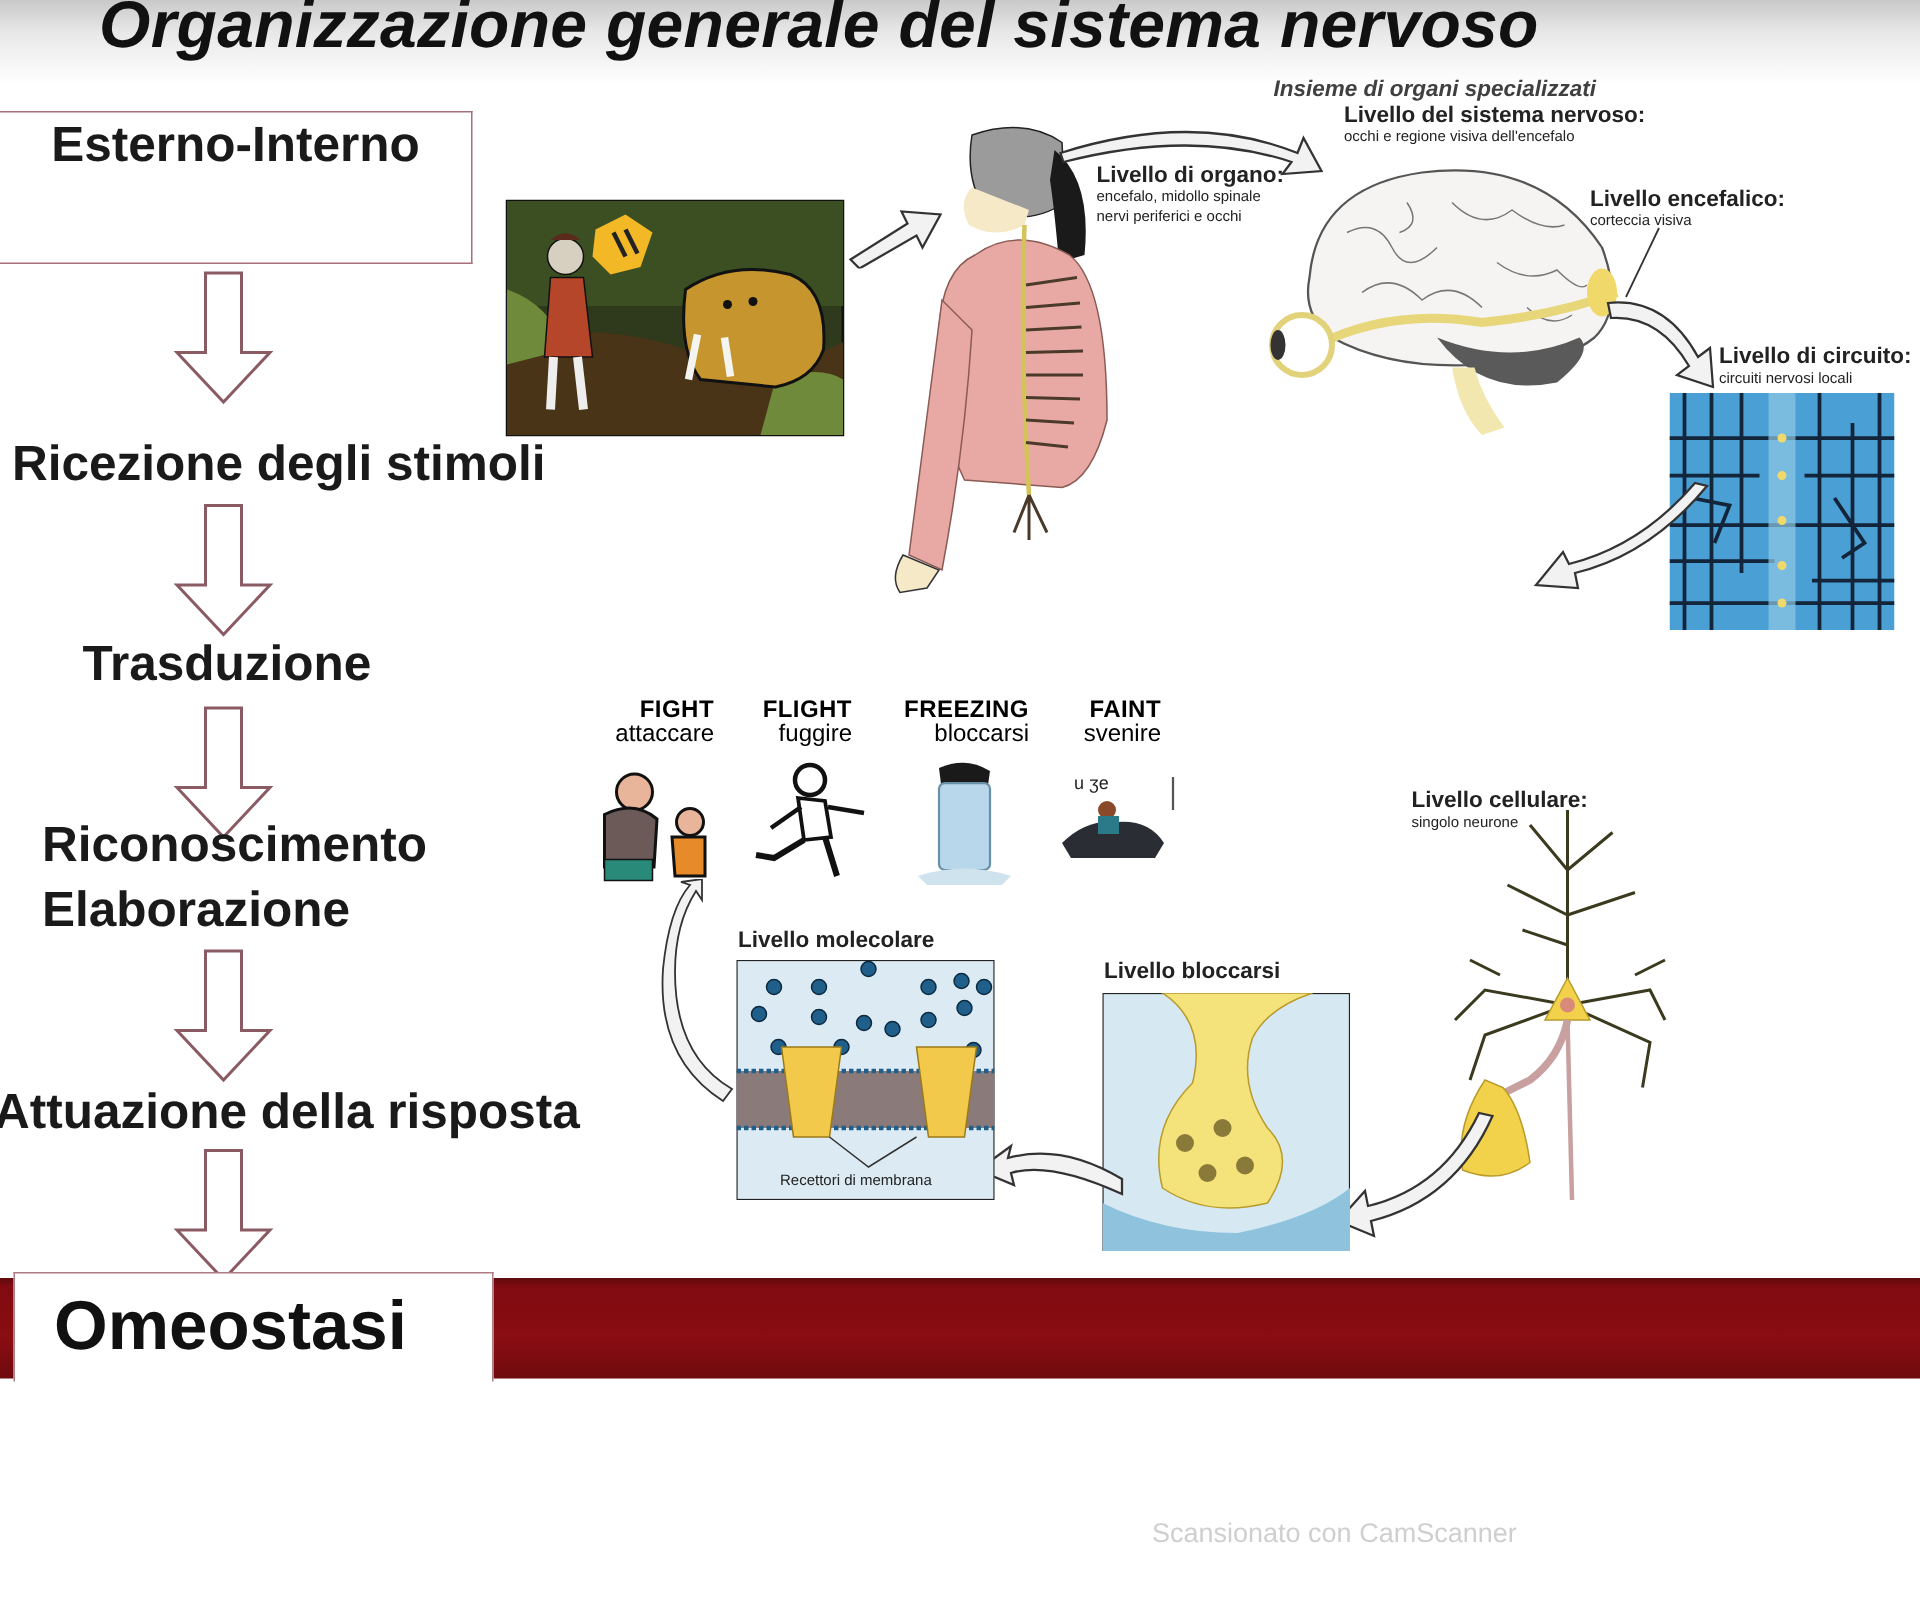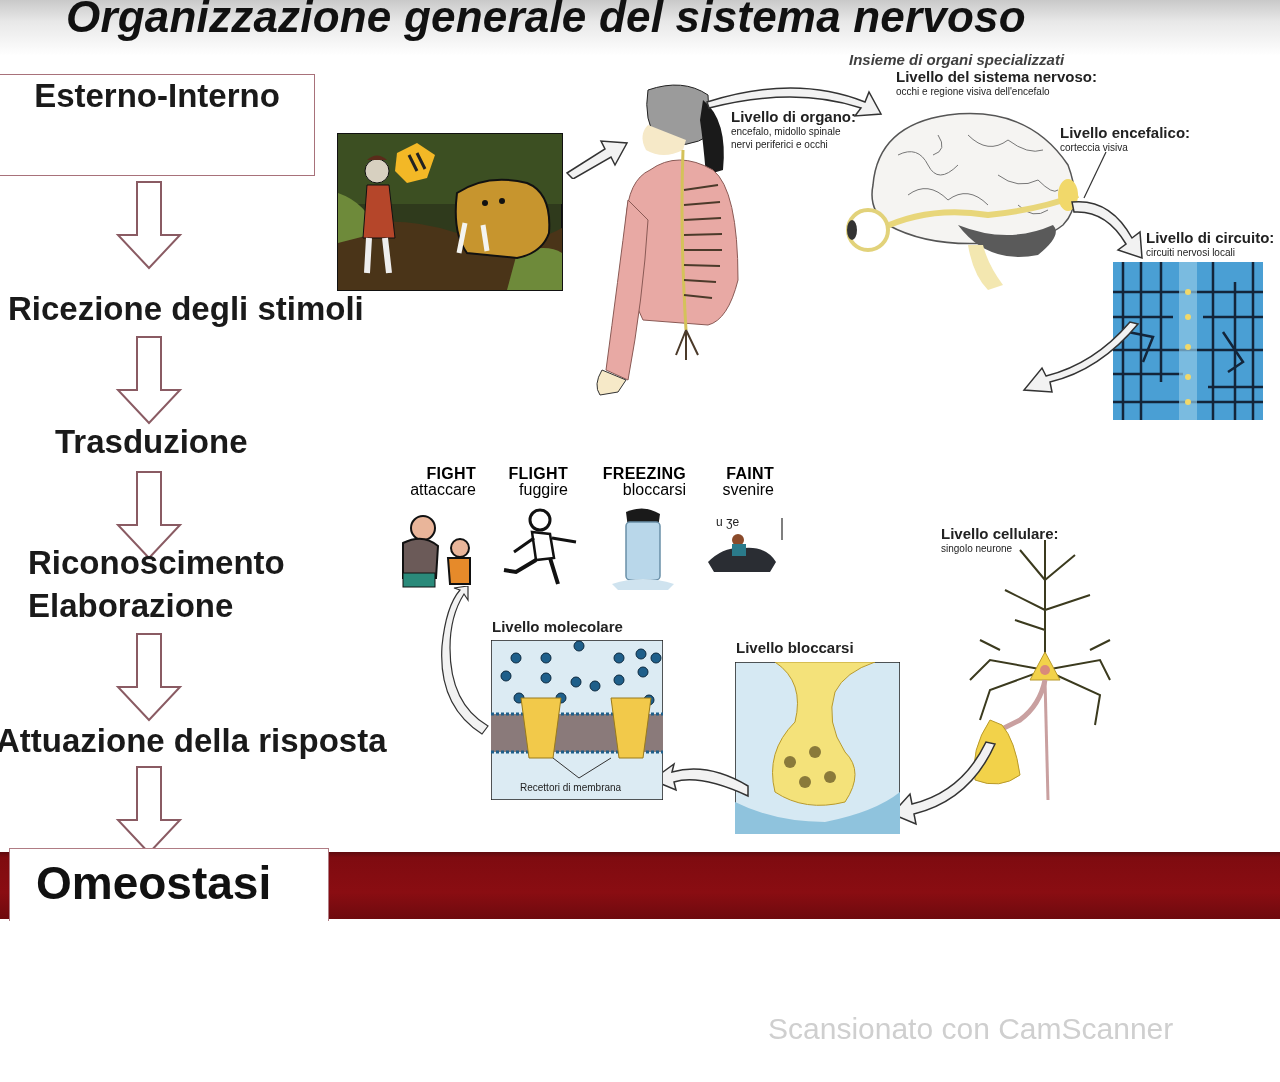--- a/index.html
+++ b/index.html
@@ -12,21 +12,21 @@
   .box1 .step { line-height:42px; font-size:33px; }
   .arrow { width:70px; height:92px; }
   .small-lbl { font-size:10px; color:#222; line-height:13px; white-space:nowrap; }
   .small-lbl b { font-weight:bold; font-size:15px; }
   .ital-cap { font-size:15px; font-weight:bold; font-style:italic; color:#404040; white-space:nowrap; }
   .resp-lbl { text-align:right; font-size:16px; line-height:16px; color:#000000; }
   .resp-lbl .t { font-weight:bold; letter-spacing:0.3px; }
   .red-bar { left:0; top:852px; width:1280px; height:67px; background:linear-gradient(#5e0a0e 0, #7f0b10 8%, #8a0d12 60%, #6e0a0e 100%); }
   .omeo-box { left:9px; top:848px; width:318px; height:72px; background:#fff; border:1.5px solid #b07c84; border-bottom:none; }
   .omeo { left:36px; top:856px; font-size:46px; font-weight:bold; color:#111; }
-  .watermark { left:768px; top:1012px; font-size:30px; color:#cfcfcf; white-space:nowrap; }
+  .watermark { left:768px; top:1012px; font-size:18px; color:#cfcfcf; white-space:nowrap; }
 </style>
 </head>
 <body>
 
 <div class="abs title-band"></div>
 <div class="abs title">Organizzazione generale del sistema nervoso</div>
 
 <div class="abs box1">
   <div class="step">Esterno-Interno</div>
 </div>

